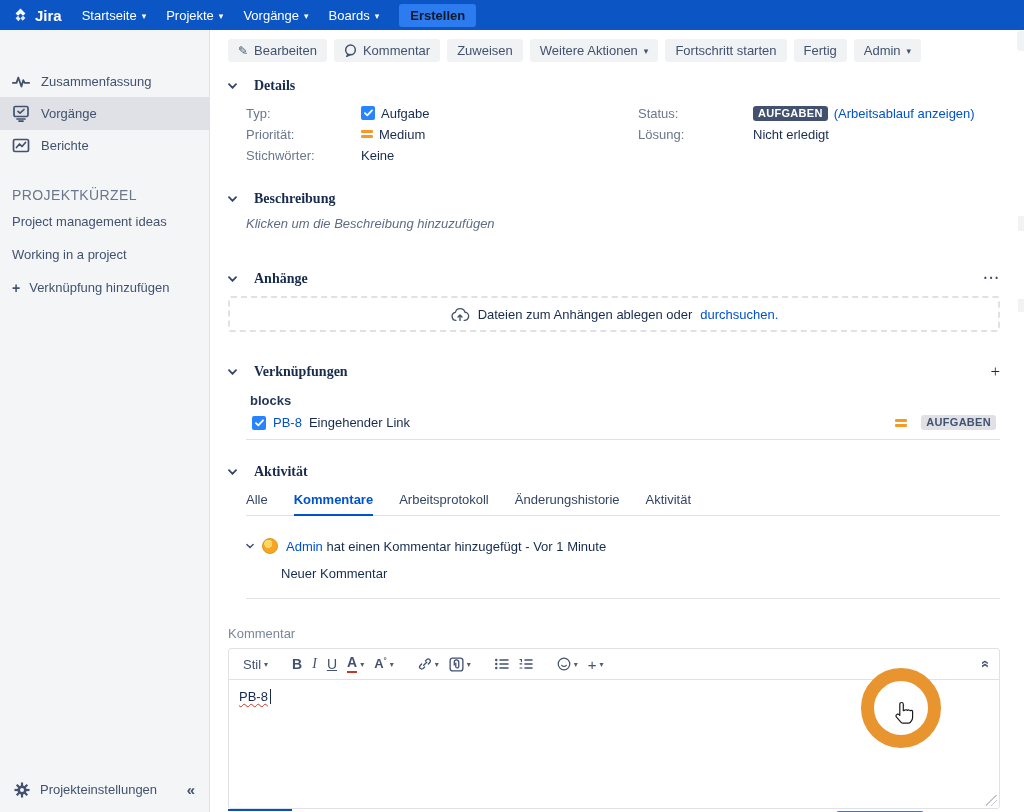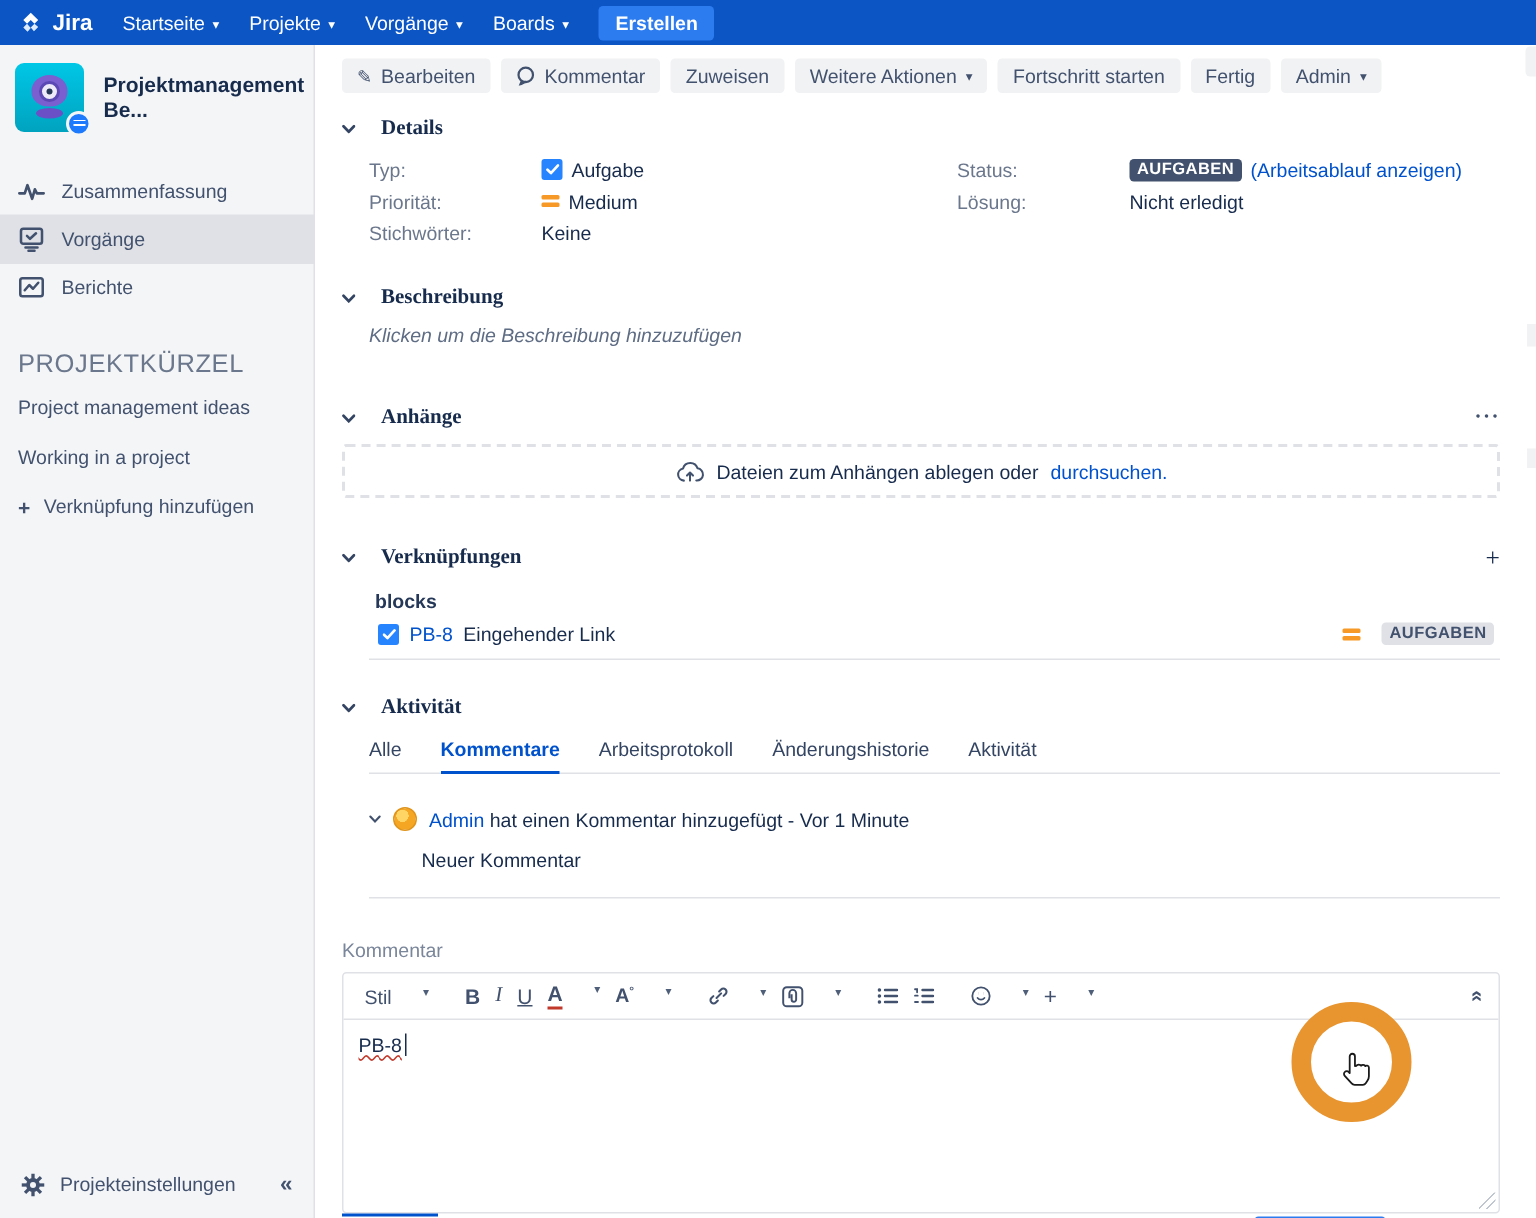--- a/index.html
+++ b/index.html
@@ -14,21 +14,21 @@
   
   .topnav {
     height:30px; background:#0B55C4; display:flex; align-items:center;
     padding:0 12px; gap:20px; color:#fff;
   }
   .brand { display:flex; align-items:center; gap:6px; font-size:15px; font-weight:bold; }
   .brand svg { display:block; }
   .nav-item { display:flex; align-items:center; gap:5px; font-size:13px; cursor:pointer; }
   .caret { font-size:9px; line-height:1; position:relative; top:1px; }
   .create-btn {
-    background:#2C7CF0; color:#ffffff; font-size:13px; font-weight:bold;
+    background:#2C7CF0; color:#0f172a; font-size:13px; font-weight:bold;
     padding:4px 11px; border-radius:3px; cursor:pointer;
   }
 
   
   .app { display:flex; height:782px; }
   .sidebar {
     width:210px; background:#F4F5F7; border-right:1px solid #DFE1E6;
     position:relative; padding-top:12px; flex:none;
   }
   .main { flex:1; padding:6px 24px 0 18px; position:relative; }
@@ -63,21 +63,21 @@
     background:repeating-linear-gradient(180deg,#fff 0 1px,transparent 1px 3px); }
   .proj-title { font-size:14px; font-weight:bold; color:#172B4D; line-height:1.25; }
 
   .side-nav { margin-top:24px; }
   .side-item {
     display:flex; align-items:center; gap:11px; padding:8px 12px;
     color:#42526E; cursor:pointer;
   }
   .side-item svg { flex:none; color:#42526E; }
   .side-item.active { background:rgba(9,30,66,0.09); }
-  .side-section { margin:26px 12px 2px; font-size:17px; color:#6B778C; letter-spacing:0.4px; }
+  .side-section { margin:26px 12px 2px; font-size:14px; color:#6B778C; letter-spacing:0.4px; }
   .side-link { padding:9px 12px; color:#42526E; cursor:pointer; }
   .side-add { display:flex; align-items:center; gap:9px; padding:9px 12px; color:#42526E; cursor:pointer; }
   .side-add .plus { font-size:14px; font-weight:bold; line-height:1; }
   .side-bottom {
     position:absolute; left:0; right:0; bottom:8px; display:flex; align-items:center;
     gap:10px; padding:6px 14px; color:#42526E;
   }
   .side-bottom .collapse { margin-left:auto; font-size:15px; font-weight:bold; cursor:pointer; color:#42526E; }
   .side-bottom .lbl { cursor:pointer; }
 
@@ -149,21 +149,21 @@
   .comment-body { margin:12px 0 0 53px; color:#172B4D; }
   .comment-divider { margin-left:18px; border-bottom:1px solid #DFE1E6; margin-top:17px; }
 
   
   .editor-label { margin-top:27px; color:#7A869A; }
   .editor-box { margin-top:7px; border:1px solid #DFE1E6; border-radius:3px; background:#fff; }
   .ed-toolbar {
     height:31px; border-bottom:1px solid #DFE1E6; display:flex; align-items:center;
     padding:0 9px; color:#42526E;
   }
-  .ed-item { display:flex; align-items:flex-start; gap:21px; padding:3px 5px; cursor:pointer; color:#42526E; }
+  .ed-item { display:flex; align-items:center; gap:3px; padding:3px 5px; cursor:pointer; color:#42526E; }
   .ed-item .caret { font-size:8px; color:#505F79; }
   .ed-gap { width:14px; flex:none; }
   .ed-b { font-weight:bold; font-size:14px; }
   .ed-i { font-style:italic; font-family:"Liberation Serif", serif; font-size:14px; }
   .ed-u { text-decoration:underline; font-size:14px; }
   .ed-color { font-size:14px; font-weight:bold; border-bottom:2px solid #C0392B; line-height:1.1; }
   .ed-style-a { font-size:13px; font-weight:bold; }
   .ed-style-a sup { font-size:8px; }
   .ed-collapse { margin-left:auto; cursor:pointer; color:#42526E; }
   .ed-collapse span { display:inline-block; transform:rotate(90deg); font-size:14px; font-weight:bold; }
@@ -230,34 +230,20 @@
   <div class="nav-item">
     <span>Boards</span>
     <span class="caret">▾</span>
   </div>
   <div class="create-btn">Erstellen</div>
 </div>
 
 <div class="app">
 
   <div class="sidebar">
-    <div class="proj-head">
-      <div class="proj-avatar">
-        <div class="sq">
-            <div class="blob"></div>
-            <div class="eye"></div>
-            <div class="pupil"></div>
-            <div class="foot"></div>
-          </div>
-        <div class="badge">
-            <i></i>
-          </div>
-      </div>
-      <div class="proj-title">Projektmanagement Be...</div>
-    </div>
 
     <div class="side-nav">
       <div class="side-item">
         <svg width="18" height="14" viewBox="0 0 20 14" fill="none" stroke="currentColor" stroke-width="2" stroke-linecap="round" stroke-linejoin="round">
             <path d="M1 8h4l2-6 3.5 10 2-7 1.5 3h5"></path>
           </svg>
         <span>Zusammenfassung</span>
       </div>
       <div class="side-item active">
         <svg width="18" height="17" viewBox="0 0 18 17" fill="none" stroke="currentColor" stroke-width="1.7" stroke-linecap="round" stroke-linejoin="round">

